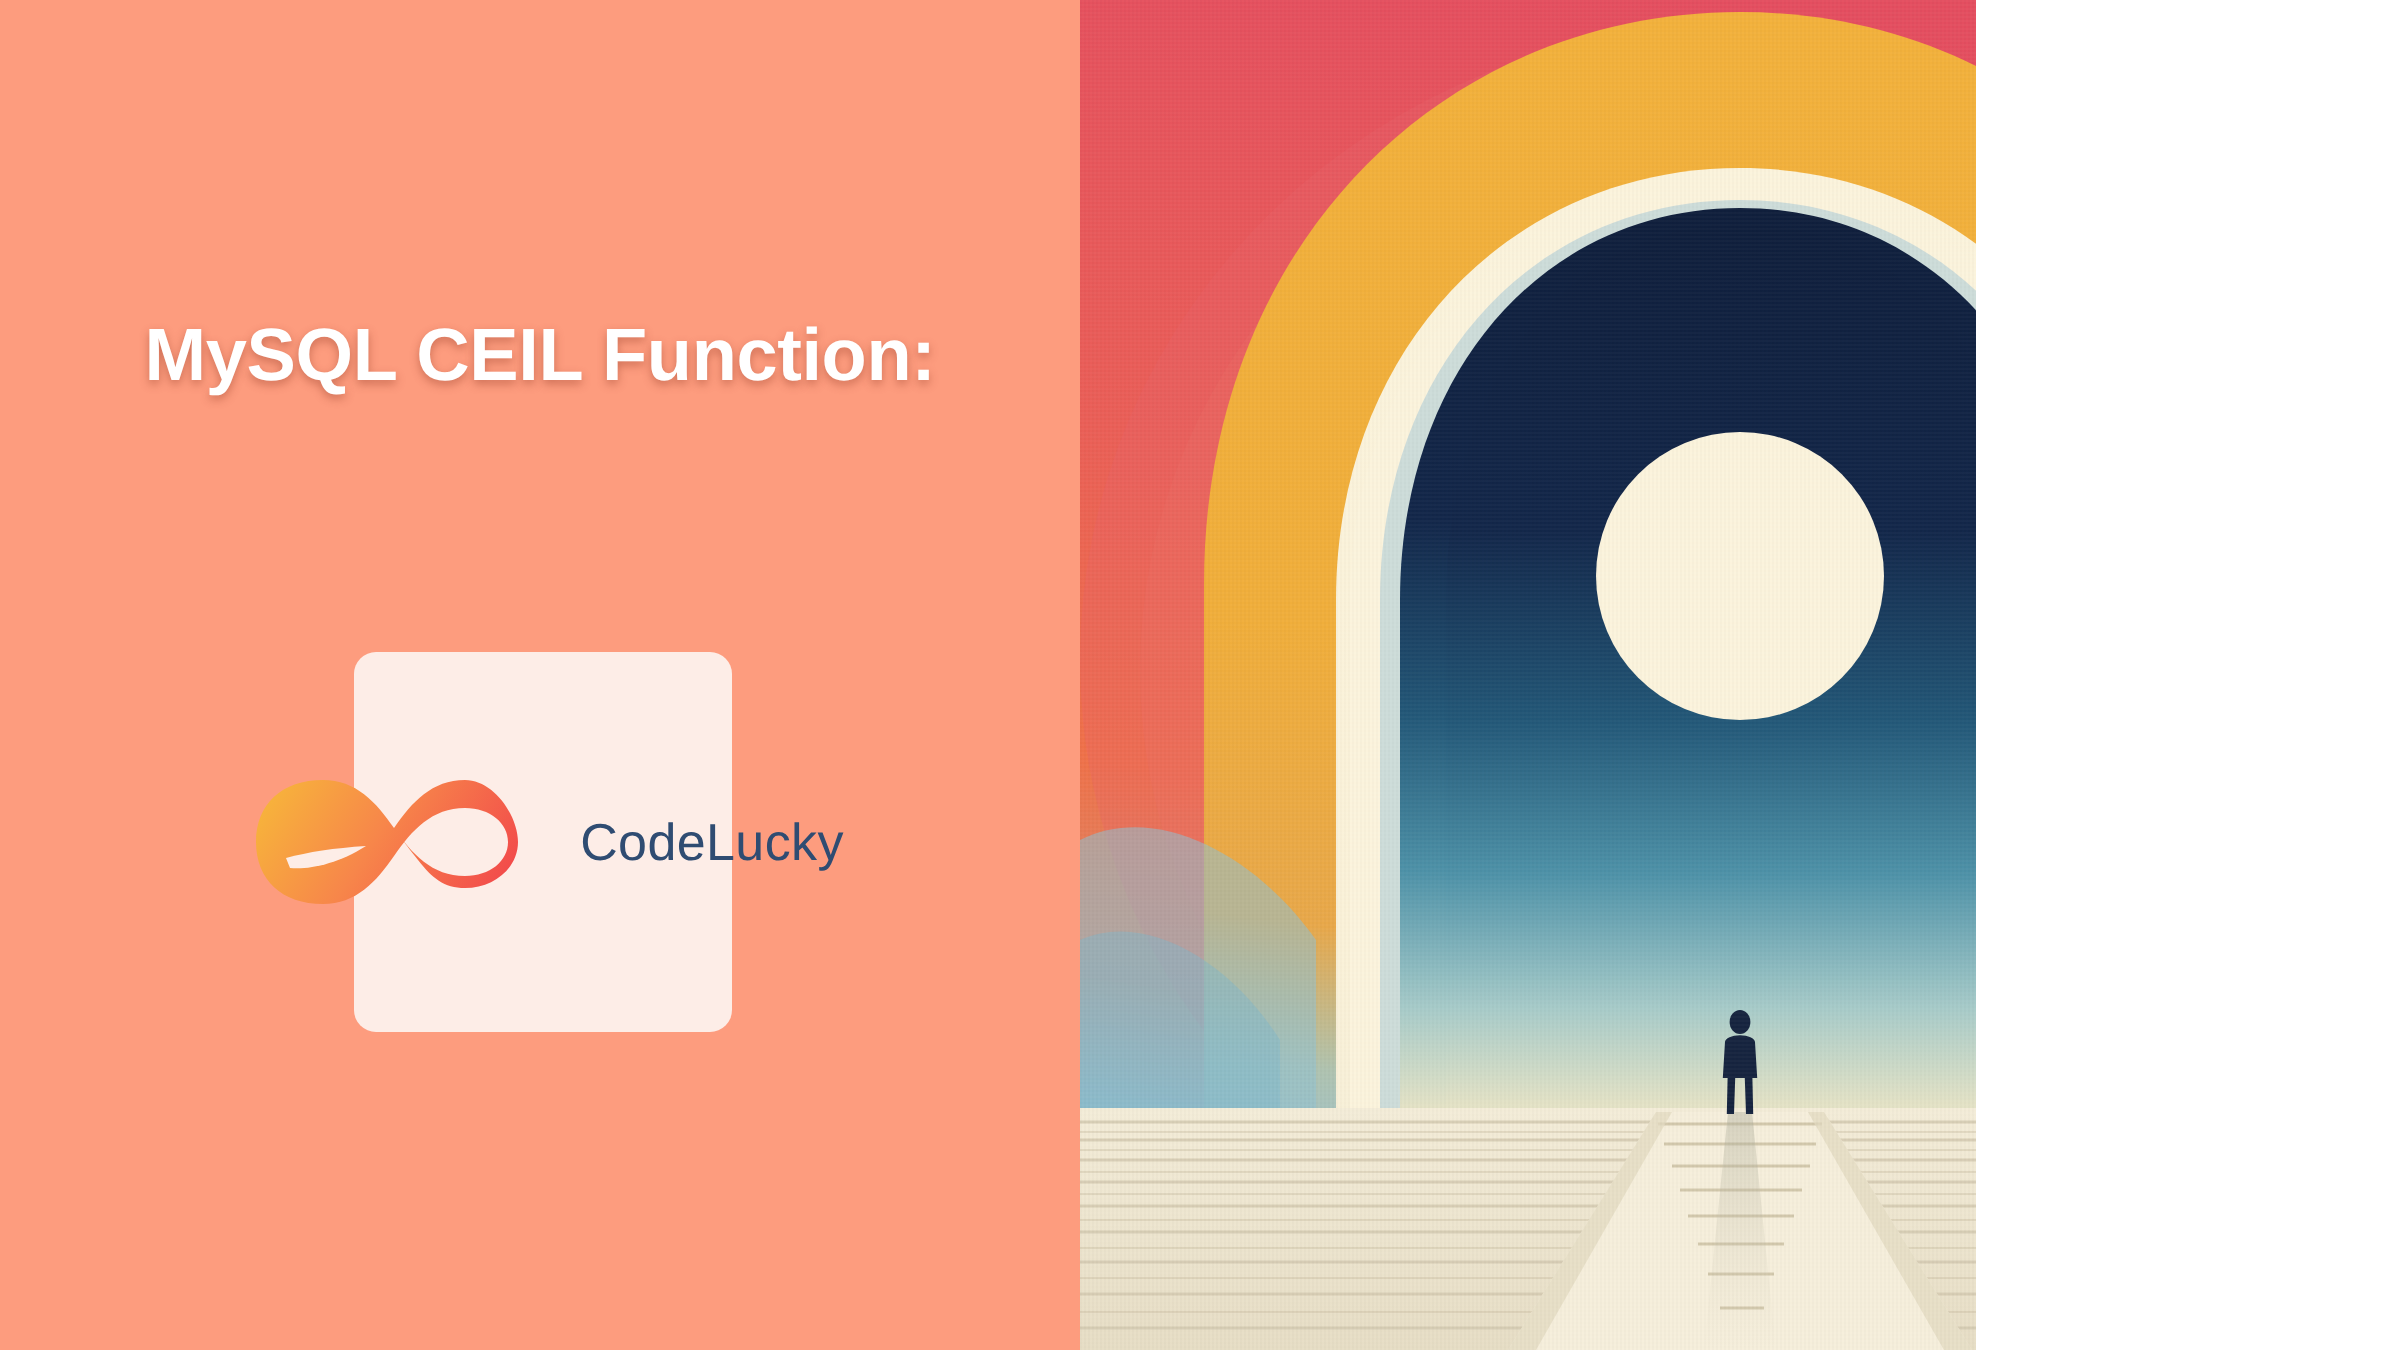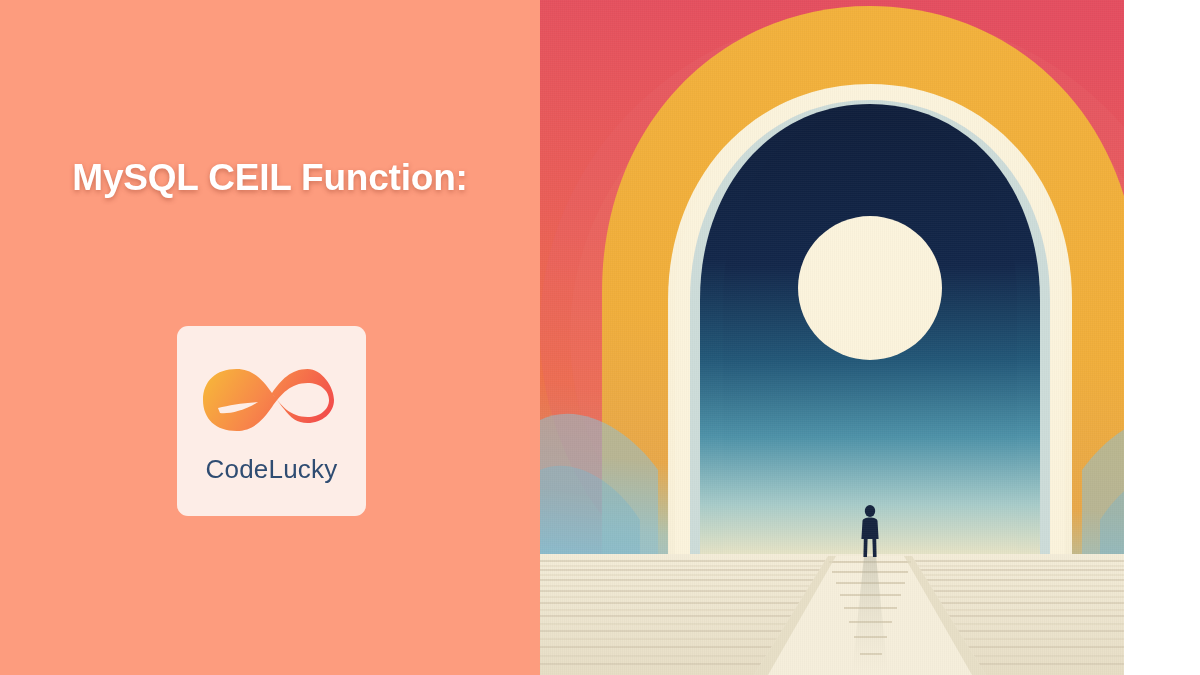--- a/index.html
+++ b/index.html
@@ -3,21 +3,21 @@
 <meta charset="utf-8">
 <style>
   * { margin:0; padding:0; box-sizing:border-box; }
   html,body { width:1200px; height:675px; overflow:hidden; }
   body {
     font-family:"Liberation Sans", sans-serif;
     background:#ffffff;
   }
   .banner {
     position:relative;
-    width:1124px; height:675px;
+    width:988px; height:675px;
     display:flex;
     overflow:hidden;
   }
 
   
   .left-panel {
     position:relative;
     width:540px; height:675px;
     background:#FD9C7E;
     flex:0 0 540px;
@@ -38,21 +38,21 @@
   }
   .title-line { display:block; white-space:nowrap; }
 
   .logo-card {
     position:absolute;
     left:177px; top:326px;
     width:189px; height:190px;
     background:#FDEDE7;
     border-radius:11px;
     display:flex;
-    flex-direction:column;
+    flex-direction:row;
     align-items:center;
     justify-content:center;
     gap:17px;
   }
   .logo-mark { width:152px; height:78px; display:block; }
   .logo-word {
     font-size:26px;
     color:#2F4C72;
     letter-spacing:0.2px;
     font-weight:normal;

